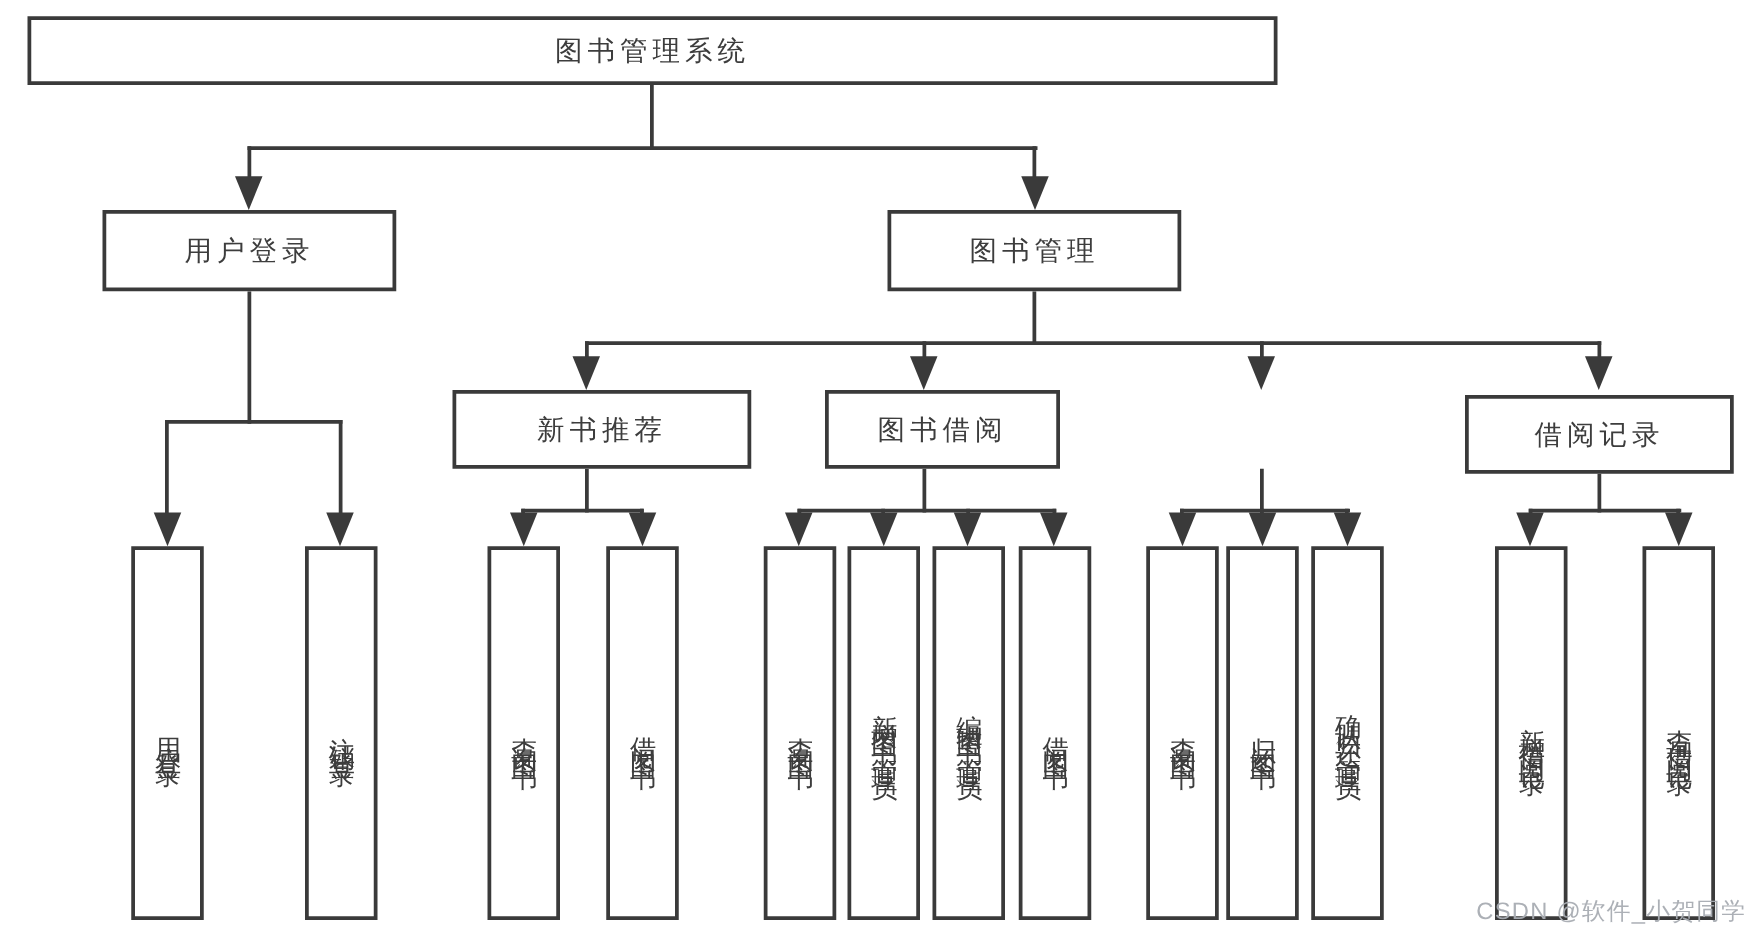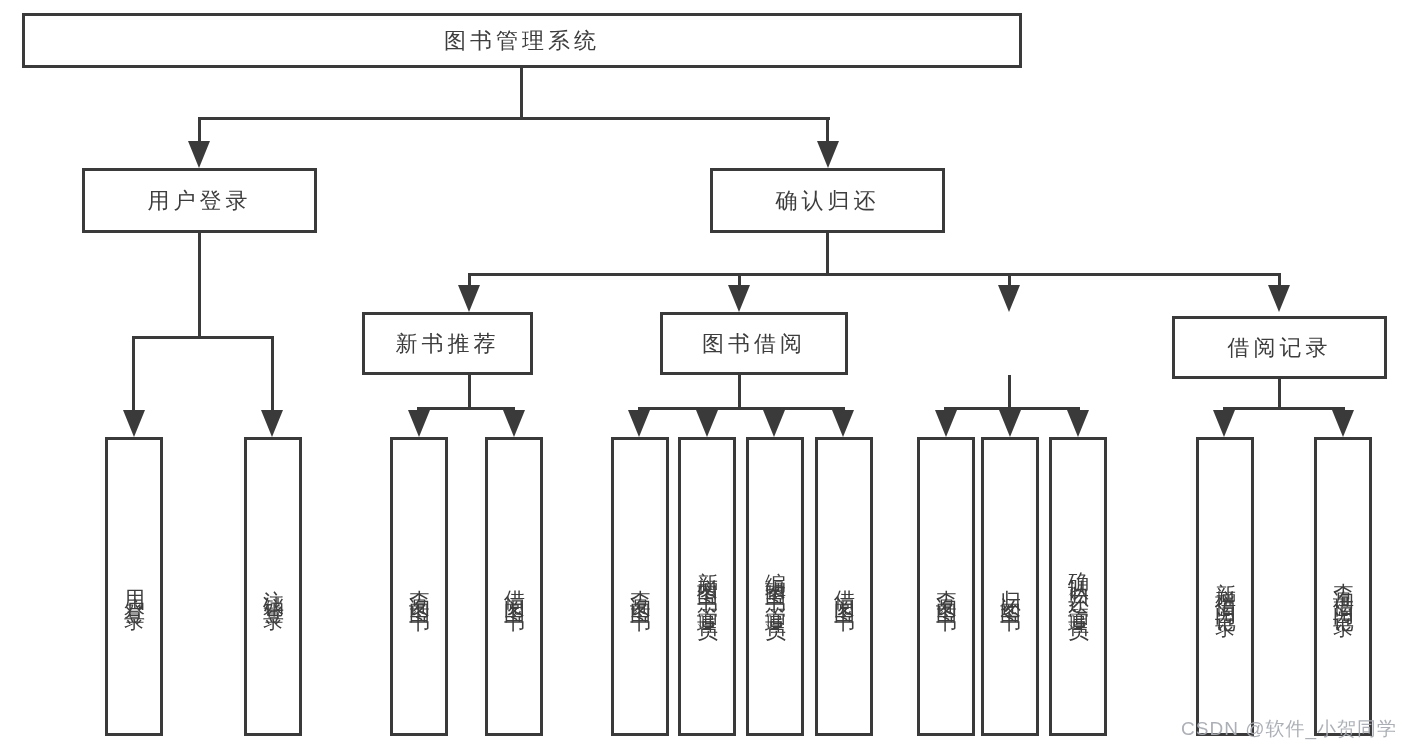--- a/index.html
+++ b/index.html
@@ -16,21 +16,20 @@
     font-family:"Liberation Sans", sans-serif;
   }
   .box{
     position:absolute;
     box-sizing:border-box;
     background:#fff;
     border:3px solid var(--line);
     display:flex;
     align-items:center;
     justify-content:center;
-    font-family:Liberation Serif, serif;
   }
   .hlabel{
     color:var(--text);
     font-size:22px;
     letter-spacing:4px;
     white-space:nowrap;
   }
   .vlabel{
     color:var(--text);
     font-size:21px;
@@ -122,24 +121,24 @@
   <div class="a" style="left:1332px;top:410px"></div>
 
   <div class="box" style="left:22px;top:13px;width:1000px;height:55px">
     <span class="hlabel">图书管理系统</span>
   </div>
 
   <div class="box" style="left:82px;top:168px;width:235px;height:65px">
     <span class="hlabel">用户登录</span>
   </div>
   <div class="box" style="left:710px;top:168px;width:235px;height:65px">
-    <span class="hlabel">确认归还</span>
+    <span class="hlabel">图书管理</span>
   </div>
 
-  <div class="box" style="left:362px;top:312px;width:171px;height:63px">
+  <div class="box" style="left:362px;top:312px;width:239px;height:63px">
     <span class="hlabel">新书推荐</span>
   </div>
   <div class="box" style="left:660px;top:312px;width:188px;height:63px">
     <span class="hlabel">图书借阅</span>
   </div>
   <div class="box" style="left:1172px;top:316px;width:215px;height:63px">
     <span class="hlabel">借阅记录</span>
   </div>
 
   <div class="box" style="left:105px;top:437px;width:58px;height:299px">

